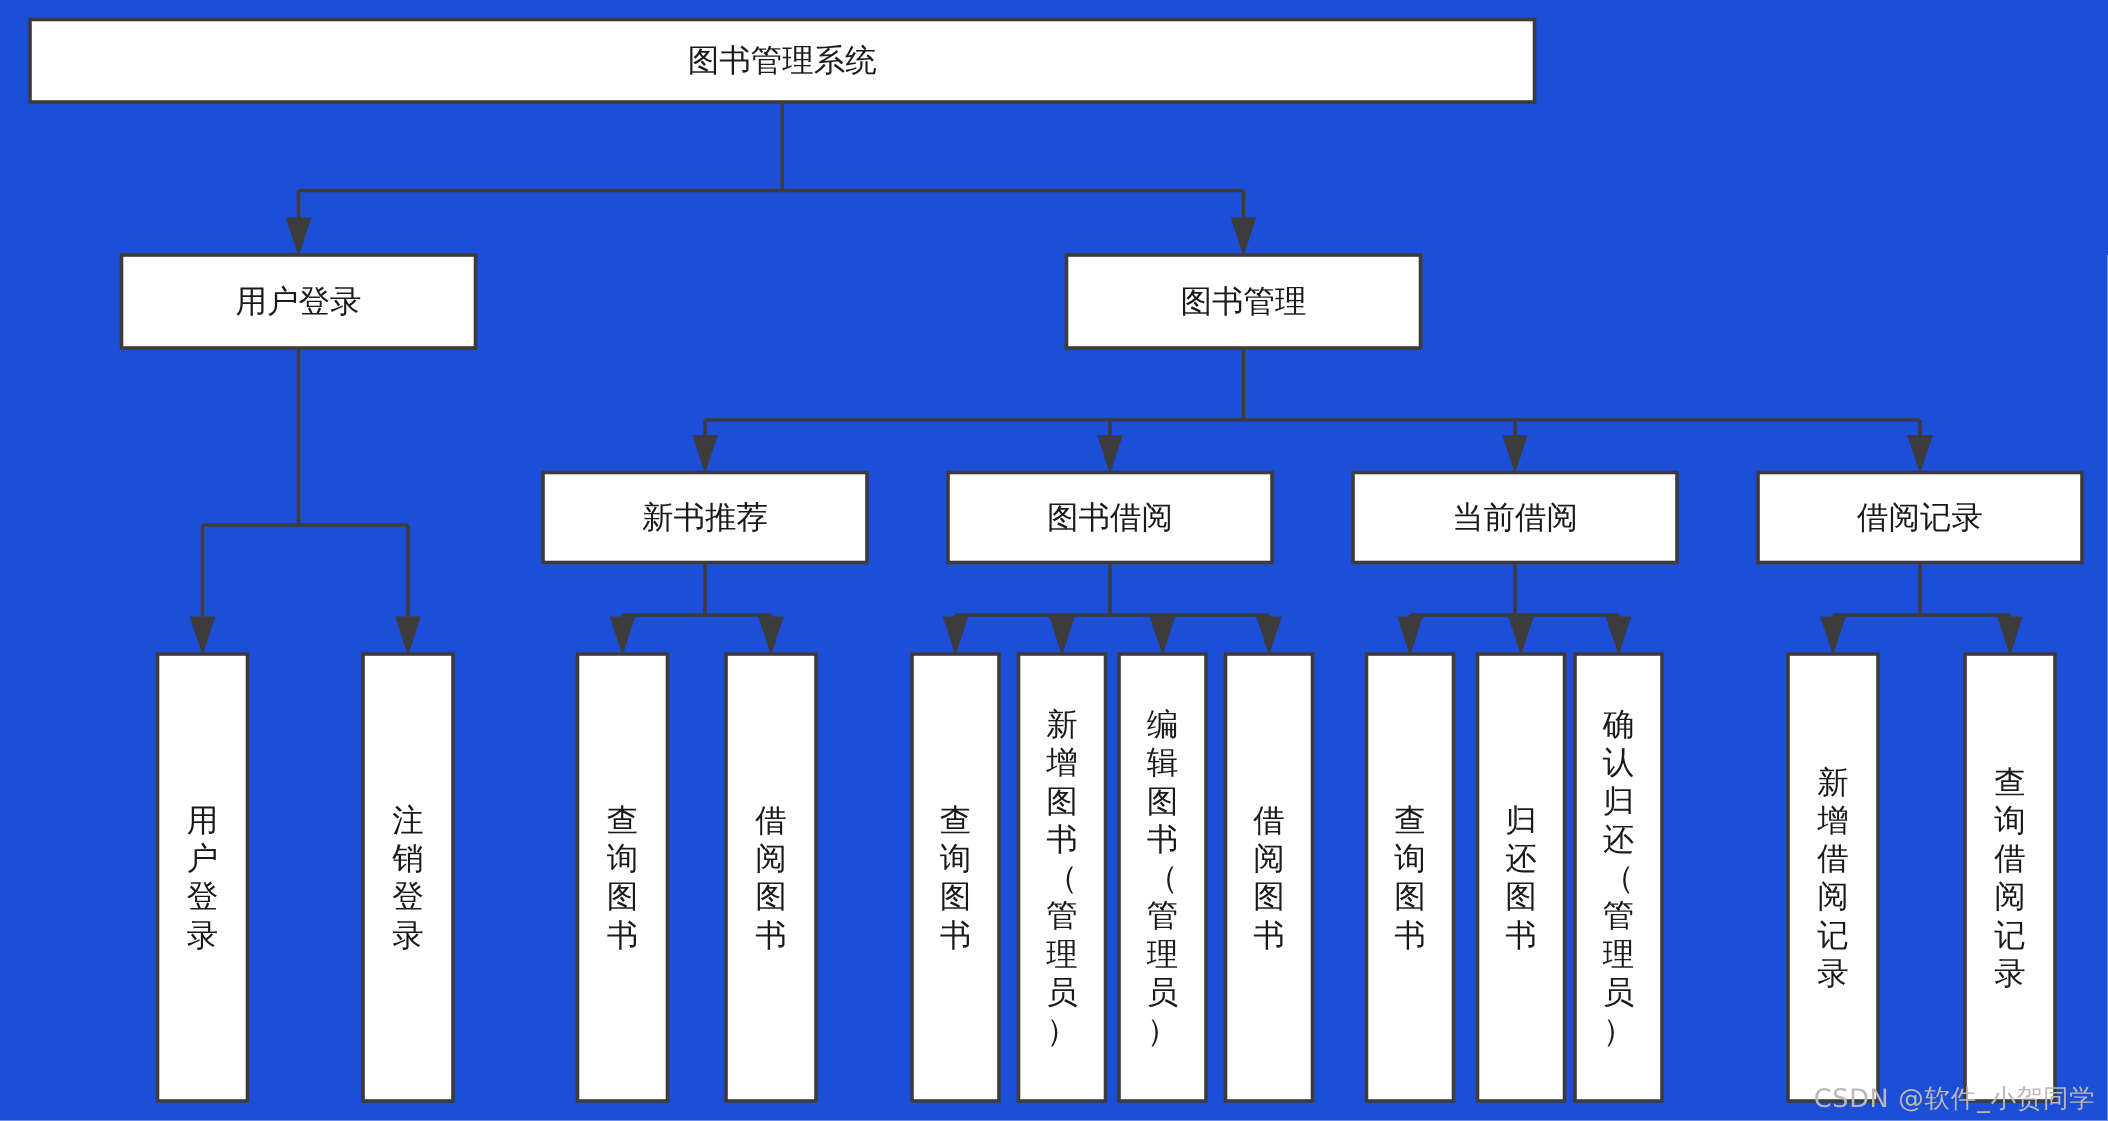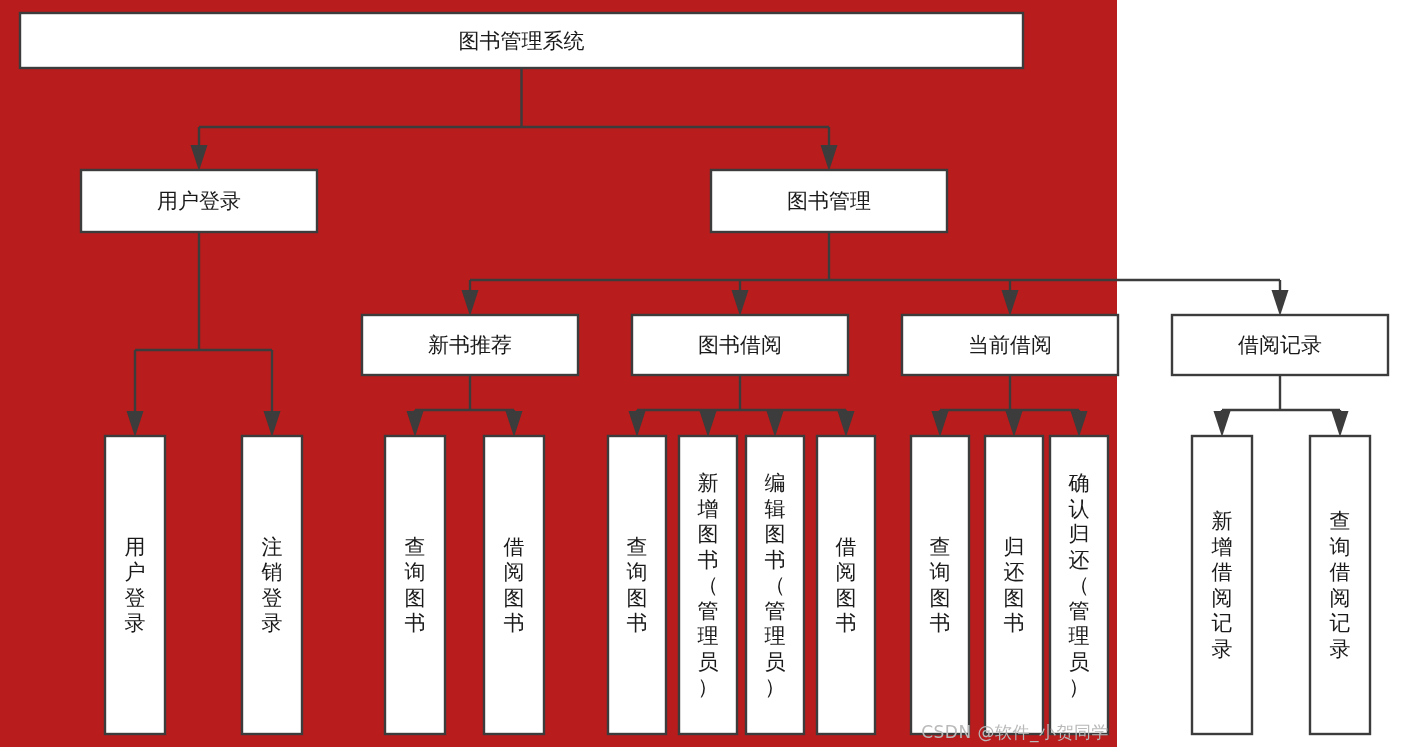--- a/index.html
+++ b/index.html
@@ -9,23 +9,23 @@
     background: #ffffff;
   }
   body {
     width: 1405px;
     height: 747px;
     font-family: "DejaVu Sans", "Liberation Sans", sans-serif;
     overflow: hidden;
   }
   #diagram-root {
     position: relative;
-    width: 1117px;
+    width: 1405px;
     height: 747px;
-    background: #b91c1c;
+    background: #1d4ed8;
   }
   svg#flow-svg {
     position: absolute;
     left: 0;
     top: 0;
     width: 1405px;
     height: 747px;
     display: block;
   }
   .node-box {

